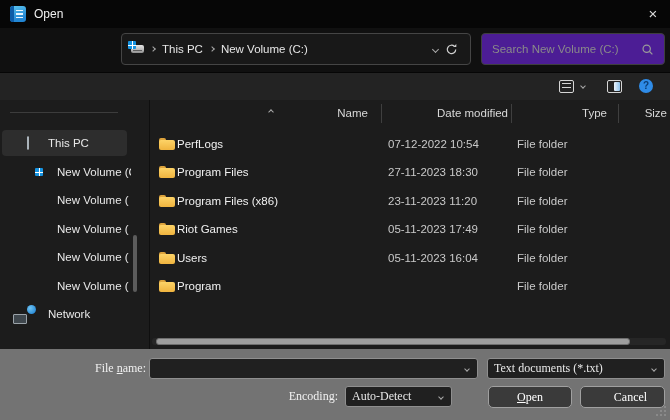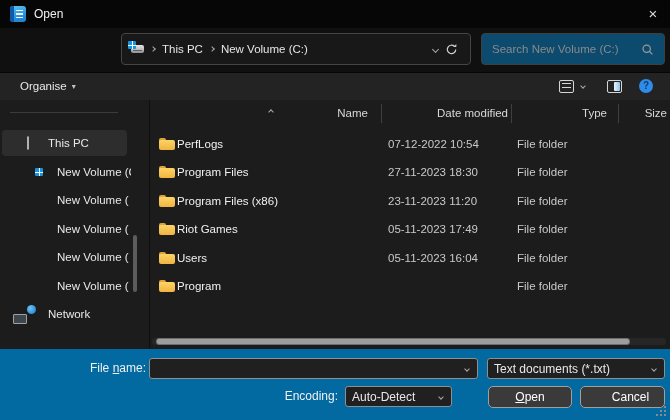--- a/index.html
+++ b/index.html
@@ -43,21 +43,21 @@
   .drive-icon { position:relative; width:15px; height:9px; border-radius:2px;
                 background:linear-gradient(#e6e6e6 0%,#bdbdbd 55%,#8f8f8f 100%); }
   .drive-icon::after { content:""; position:absolute; bottom:2px; left:2px; right:2px; height:1px; background:#5e5e5e; }
   .drive-icon .flag { position:absolute; left:-3px; top:-4px; width:8px; height:8px;
                 background:linear-gradient(#fff,#fff) 50% 0/1px 100% no-repeat,
                            linear-gradient(#fff,#fff) 0 50%/100% 1px no-repeat,#1693e1; border-radius:1px; }
   .drive-icon.small { width:13px; height:8px; }
 
   .refresh-btn, .crumb-dd { background:none; border:none; display:flex; align-items:center; }
 
-  .searchbox { position:absolute; left:481px; top:5px; width:184px; height:32px; background:#0c4a6e;
+  .searchbox { position:absolute; left:481px; top:5px; width:184px; height:32px; background:#4c1d95;
                border:1px solid #3f3f3f; border-radius:4px; display:flex; align-items:center; padding:0 10px; }
   .searchbox input { flex:1; background:none; border:none; outline:none; color:#e8e8e8; font-size:11.5px; font-family:inherit; min-width:0; }
   .searchbox input::placeholder { color:#8a8a8a; }
 
   
   .cmdbar { position:absolute; top:72px; left:0; right:0; height:28px; background:#232323; box-shadow:inset 0 1px 0 #060606; }
   .cmdbtn { position:absolute; top:0; height:28px; background:none; border:none; color:#e8e8e8;
             font-size:11.5px; font-family:inherit; display:flex; align-items:center; gap:5px; }
   .cb-organise { left:10px; padding:0 10px; }
   .cb-organise .caret { font-size:8px; color:#c5c5c5; }
@@ -122,21 +122,21 @@
   .icon-folder::before { content:""; position:absolute; left:0; top:0; width:7px; height:5px;
         background:#dda33c; border-radius:2px 2px 0 0; }
   .icon-folder::after { content:""; position:absolute; left:0; right:0; top:2px; bottom:0;
         background:linear-gradient(#fdd367,#f0b43f); border-radius:2px; }
 
   .hscroll { position:absolute; left:2px; right:4px; top:238px; height:7px; background:#262626; border-radius:3px; }
   .hthumb { position:absolute; left:4px; top:0; width:474px; height:7px; background:#9e9e9e;
             border:1px solid #6e6e6e; border-radius:3px; }
 
   
-  .footer { position:absolute; left:0; right:0; bottom:0; height:71px; background:#0369a1; }
+  .footer { position:absolute; left:0; right:0; bottom:0; height:71px; background:#737373;font-family:Liberation Serif, serif; }
   .flabel { position:absolute; font-size:12px; color:#f0f0f0; line-height:21px; text-align:right; }
   .lab-filename { left:40px; width:106px; top:9px; }
   .lab-encoding { left:238px; width:100px; top:37px; }
   .accel { text-decoration:underline; }
 
   .combo { position:absolute; height:21px; background:#202020; border:1px solid #8f8f8f; border-radius:3px;
            display:flex; align-items:center; padding:0 8px 0 6px; font-size:12px; color:#e8e8e8; }
   .fn-combo { left:149px; top:9px; width:329px; }
   .fn-combo input { flex:1; background:none; border:none; outline:none; color:#e8e8e8; font-family:inherit; font-size:12px; min-width:0; }
   .ft-combo { left:487px; top:9px; width:178px; }
@@ -205,24 +205,20 @@
     <div class="searchbox">
       <input placeholder="Search New Volume (C:)" style="">
       <svg width="13" height="13" viewBox="0 0 16 16">
           <circle cx="7" cy="7" r="4.5" fill="none" stroke="#9a9a9a" stroke-width="1.5"></circle>
           <line x1="10.5" y1="10.5" x2="14" y2="14" stroke="#9a9a9a" stroke-width="1.5"></line>
         </svg>
     </div>
   </div>
 
   <div class="cmdbar">
-    <button class="cmdbtn cb-organise">
-      <span>Organise</span>
-      <span class="caret">▾</span>
-    </button>
     <button class="cmdbtn cb-newfolder">
       <span>New folder</span>
     </button>
     <button class="cmdbtn cb-views">
       <span class="views-glyph"></span>
       <span class="chv down sm"></span>
     </button>
     <button class="cmdbtn cb-pane">
       <span class="pane-glyph"></span>
     </button>

